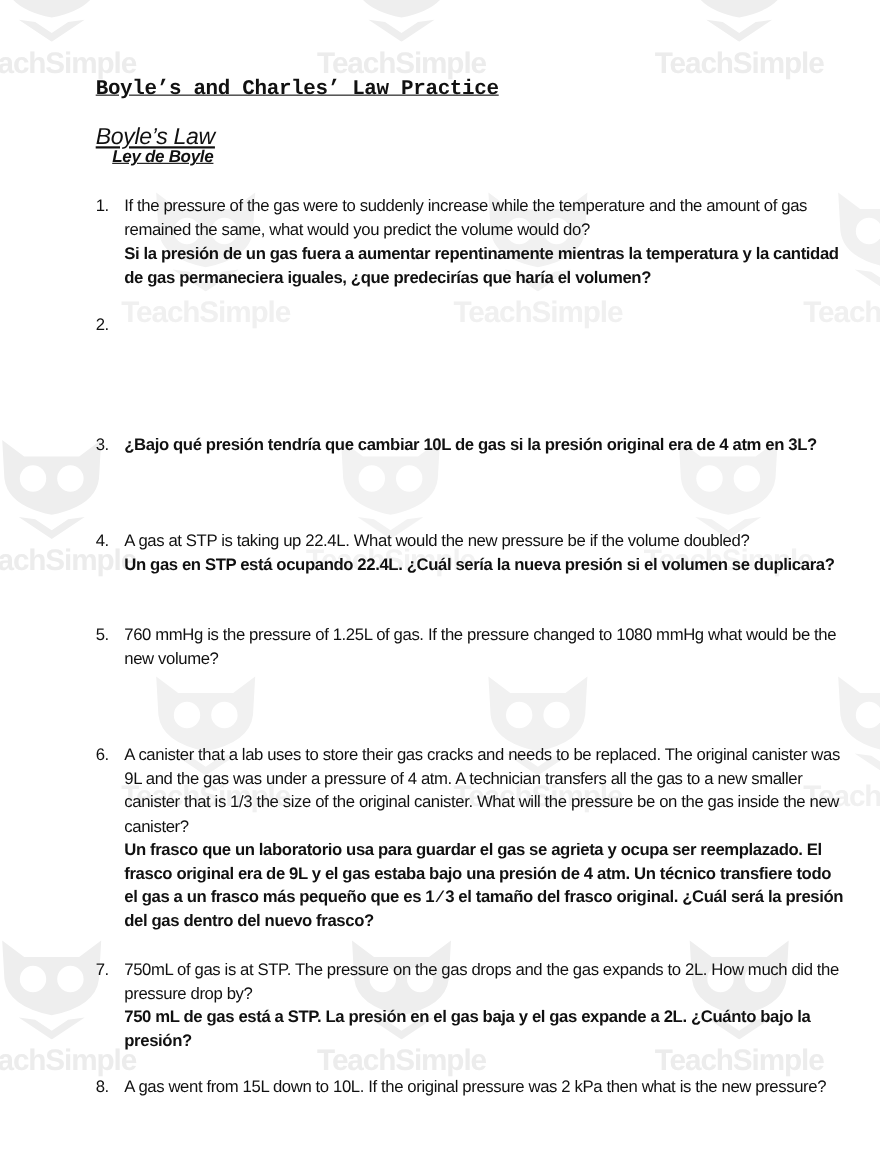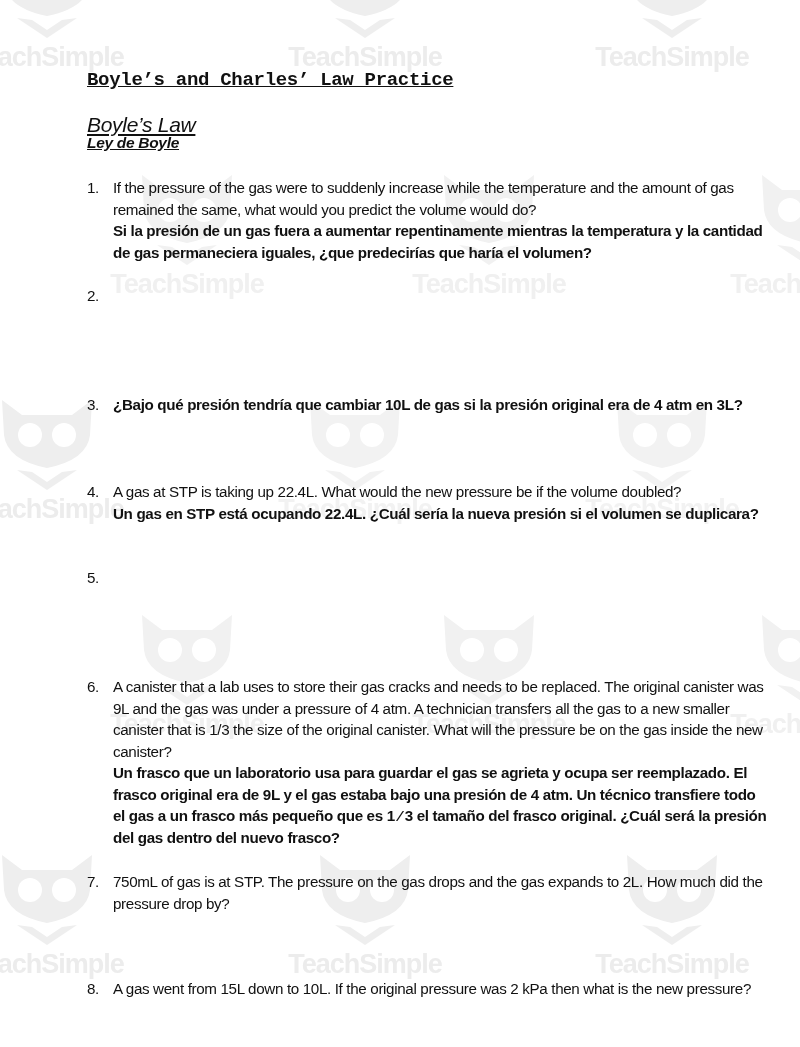--- a/index.html
+++ b/index.html
@@ -22,21 +22,21 @@
       position: absolute; top: 69px; left: 87px;
       font-weight: bold; font-size: 19px; text-decoration: underline;
       font-family: Liberation Mono, monospace; letter-spacing: -0.3px;
     }
     .section-en {
       position: absolute; top: 113px; left: 87px;
       font-style: italic; font-size: 21px; text-decoration: underline;
       letter-spacing: -0.3px;
     }
     .section-es {
-      position: absolute; top: 134px; left: 87px;
+      position: absolute; top: 134px; left: 102px;
       font-style: italic; font-weight: bold; font-size: 15.5px; text-decoration: underline;
       letter-spacing: -0.3px;
     }
     .q {
       position: absolute; left: 87px; width: 680px;
       font-size: 15.2px; line-height: 21.5px; letter-spacing: -0.35px;
     }
     .q-num { position: absolute; left: 0; top: 0; width: 26px; }
     .q-body { margin-left: 26px; }
     .q-en { font-weight: normal; }
@@ -290,35 +290,37 @@
     <span class="q-num">4.</span>
     <div class="q-body">
       <div class="q-en">A gas at STP is taking up 22.4L. What would the new pressure be if the volume doubled?</div>
       <div class="q-es">Un gas en STP está ocupando 22.4L. ¿Cuál sería la nueva presión si el volumen se duplicara?</div>
     </div>
   </div>
 
   <div class="q" style="top:567px;">
     <span class="q-num">5.</span>
     <div class="q-body">
+      <div class="q-en">760 mmHg is the pressure of 1.25L of gas. If the pressure changed to 1080 mmHg what would be the new volume?</div>
     </div>
   </div>
 
   <div class="q" style="top:676px;">
     <span class="q-num">6.</span>
     <div class="q-body">
       <div class="q-en">A canister that a lab uses to store their gas cracks and needs to be replaced. The original canister was 9L and the gas was under a pressure of 4 atm. A technician transfers all the gas to a new smaller canister that is 1/3 the size of the original canister. What will the pressure be on the gas inside the new canister?</div>
       <div class="q-es">Un frasco que un laboratorio usa para guardar el gas se agrieta y ocupa ser reemplazado. El frasco original era de 9L y el gas estaba bajo una presión de 4 atm. Un técnico transfiere todo el gas a un frasco más pequeño que es 1 ⁄ 3 el tamaño del frasco original. ¿Cuál será la presión del gas dentro del nuevo frasco?</div>
     </div>
   </div>
 
   <div class="q" style="top:871px;">
     <span class="q-num">7.</span>
     <div class="q-body">
       <div class="q-en">750mL of gas is at STP. The pressure on the gas drops and the gas expands to 2L. How much did the pressure drop by?</div>
+      <div class="q-es">750 mL de gas está a STP. La presión en el gas baja y el gas expande a 2L. ¿Cuánto bajo la presión?</div>
     </div>
   </div>
 
   <div class="q" style="top:978px;">
     <span class="q-num">8.</span>
     <div class="q-body">
       <div class="q-en">A gas went from 15L down to 10L. If the original pressure was 2 kPa then what is the new pressure?</div>
     </div>
   </div>
 </div>

